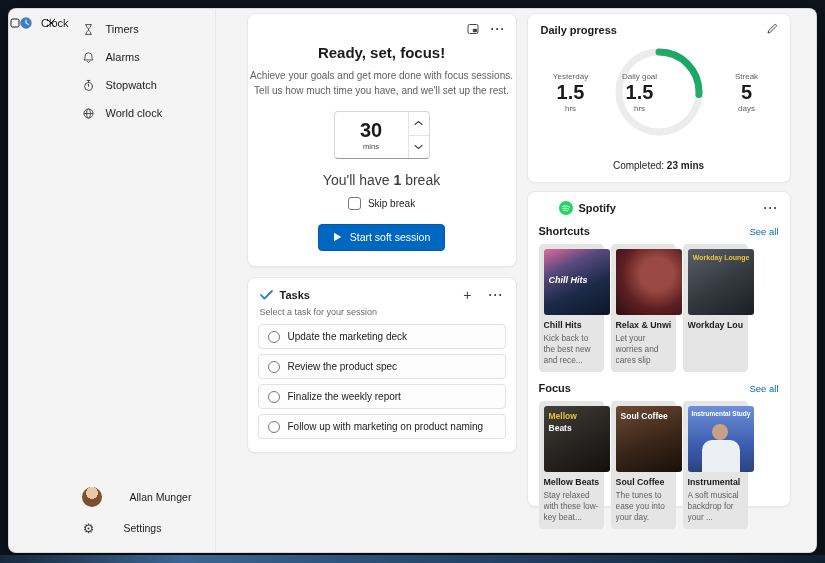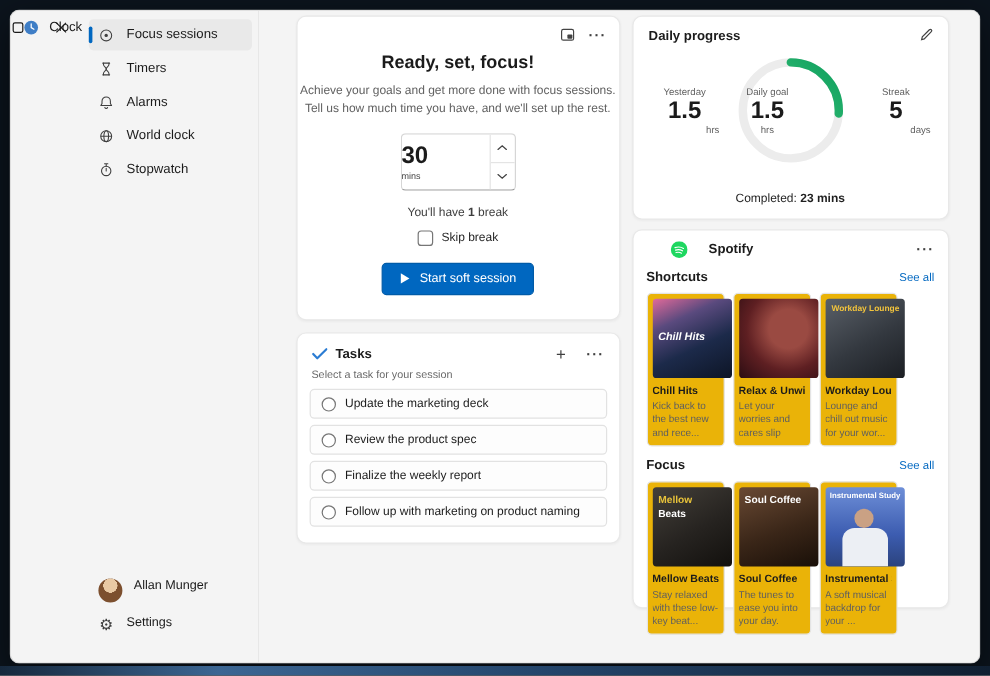--- a/index.html
+++ b/index.html
@@ -28,42 +28,42 @@
   .win-controls { position:absolute; right:0; top:0; height:27px; display:flex; }
   .win-btn { width:36px; height:27px; display:flex; align-items:center; justify-content:center; cursor:default; }
   
   .window-body { flex:1; display:flex; min-height:0; }
   .sidebar { width:147px; flex:0 0 147px; display:flex; flex-direction:column; padding-top:6px; border-right:1px solid #e7e7e7; }
   .nav-item { height:26px; margin:1px 5px; border-radius:4px; display:flex; align-items:center; gap:10px; padding:0 8px; font-size:11px; position:relative; }
   .nav-item.selected { background:#e9e9e9; }
   .nav-item.selected::before { content:""; position:absolute; left:0; top:6px; width:3px; height:14px; border-radius:2px; background:#0067c0; }
   .nav-icon { width:14px; height:14px; display:flex; align-items:center; justify-content:center; flex:0 0 14px; }
   .sidebar-footer { margin-top:auto; padding-bottom:8px; }
-  .footer-item { height:30px; margin:1px 5px; display:flex; gap:10px; padding:0 8px; font-size:10.5px; border-radius:4px; }
+  .footer-item { height:30px; margin:1px 5px; display:flex; align-items:center; gap:28px; padding:0 8px; font-size:10.5px; border-radius:4px; }
   .avatar { width:20px; height:20px; border-radius:50%; flex:0 0 20px;
     background:radial-gradient(circle at 50% 30%, #e9c9a4 0 34%, #7c4f2e 35% 100%); }
   .gear-glyph { font-size:13px; color:#3f3f3f; line-height:1; }
   
   .content { flex:1; position:relative; background:#f4f4f4; }
   .card { position:absolute; background:#ffffff; border:1px solid #e8e8e8; border-radius:8px; box-shadow:0 1px 2px rgba(0,0,0,.04); }
   .icon-btn { color:#444; display:flex; align-items:center; justify-content:center; cursor:default; }
   .ellipsis { font-size:12px; font-weight:bold; letter-spacing:1px; color:#3f3f3f; line-height:1; }
   
   .focus-card { left:31px; top:4px; width:270px; height:254px; text-align:center; padding-top:30px; }
   .focus-card .corner-icons { position:absolute; top:9px; right:10px; display:flex; gap:12px; align-items:center; }
   .focus-title { font-size:15px; font-weight:bold; }
   .focus-sub { font-size:10px; color:#616161; line-height:1.5; margin-top:7px; }
   .spinner { width:96px; height:48px; margin:13px auto 0; border:1px solid #d6d6d6; border-bottom-color:#9a9a9a; border-radius:4px; display:flex; overflow:hidden; background:#fff; }
-  .spinner .num-area { flex:1; display:flex; flex-direction:column; align-items:flex-start; justify-content:center; }
+  .spinner .num-area { flex:1; display:flex; flex-direction:column; align-items:center; justify-content:center; }
   .spinner .num { font-size:20px; font-weight:bold; line-height:1; }
   .spinner .unit { font-size:7.5px; color:#444; margin-top:2px; }
   .spinner .steppers { width:21px; border-left:1px solid #e4e4e4; display:flex; flex-direction:column; }
   .spinner .step { flex:1; display:flex; align-items:center; justify-content:center; }
   .spinner .step + .step { border-top:1px solid #e4e4e4; }
-  .break-line { font-size:10px; color:#3d3d3d; margin-top:13px; }
+  .break-line { font-size:14px; color:#3d3d3d; margin-top:13px; }
   .break-line b { font-weight:bold; }
   .skip-row { margin-top:9px; display:flex; align-items:center; justify-content:center; gap:7px; }
   .checkbox { width:13px; height:13px; border:1px solid #767676; border-radius:3px; background:#fff; }
   .skip-label { font-size:10px; color:#1f1f1f; }
   .primary-btn { margin-top:14px; display:inline-flex; align-items:center; gap:8px; background:#0067c0; color:#fff; font-size:10.5px; padding:6px 14px 7px; border-radius:4px; border:1px solid #005ba8; }
   
   .tasks-card { left:31px; top:268px; width:270px; height:176px; padding:8px 8px; }
   .tasks-header { display:flex; align-items:center; gap:7px; padding:2px 4px; }
   .tasks-title { font-size:11px; font-weight:bold; }
   .tasks-header .spacer { flex:1; }
@@ -72,35 +72,35 @@
   .task-row { display:flex; align-items:center; gap:8px; border:1px solid #e2e2e2; border-radius:4px; height:25px; padding:0 9px; margin:0 2px 5px; background:#fdfdfd; font-size:10px; }
   .radio { width:12px; height:12px; border:1px solid #767676; border-radius:50%; background:#fff; flex:0 0 12px; }
   
   .daily-card { left:311px; top:4px; width:264px; height:170px; }
   .daily-title { position:absolute; left:13px; top:10px; font-size:11px; font-weight:bold; }
   .daily-edit { position:absolute; right:12px; top:9px; }
   .stats-row { display:flex; align-items:center; justify-content:space-between; padding:0 14px; margin-top:30px; }
   .stat { width:58px; text-align:center; }
   .stat .s-label { font-size:8px; color:#5f5f5f; }
   .stat .s-value { font-size:20px; font-weight:bold; line-height:1.15; }
-  .stat .s-unit { font-size:8px; color:#5f5f5f;text-align:right; }
+  .stat .s-unit { font-size:8px; color:#5f5f5f; }
   .ring-wrap { position:relative; width:96px; height:96px; }
   .ring-center { position:absolute; inset:0; display:flex; flex-direction:column; align-items:center; justify-content:center; }
   .completed-line { position:absolute; left:0; right:0; bottom:11px; text-align:center; font-size:10px; color:#1f1f1f; }
   .completed-line b { font-weight:bold; }
   
   .spotify-card { left:311px; top:182px; width:264px; height:316px; padding:9px 11px; }
-  .spotify-header { display:flex; align-items:center; gap:18px;padding-left:20px; }
+  .spotify-header { display:flex; align-items:center; gap:6px;padding-left:20px; }
   .spotify-title { font-size:11px; font-weight:bold; }
   .spotify-header .spacer { flex:1; }
   .section-header { display:flex; align-items:center; margin-top:10px; }
   .section-title { font-size:11px; font-weight:bold; }
   .see-all { margin-left:auto; font-size:9.5px; color:#0067c0; }
   .music-row { display:flex; gap:7px; margin-top:7px; }
-  .music-card { width:65px; border:1px solid #e4e4e4; border-radius:4px; padding:4px 4px 5px; background:#eab308; }
+  .music-card { width:65px; border:1px solid #e4e4e4; border-radius:4px; padding:4px 4px 5px; background:#e5e5e5; }
   .art { width:66px; height:66px; border-radius:3px; position:relative; overflow:hidden; }
   .art-label { position:absolute; font-size:7px; font-weight:bold; line-height:1.15; color:#fff; }
   .m-name { font-size:8.8px; font-weight:bold; margin-top:5px; white-space:nowrap; overflow:hidden; }
   .m-desc { font-size:8.3px; color:#5f5f5f; line-height:1.32; margin-top:3px; height:33px; overflow:hidden; }
   .art-chill { background:linear-gradient(155deg,#e06a9a 0%,#5a4a7e 28%,#1c2a4a 60%,#0d1526 100%); }
   .art-chill .art-label { left:5px; top:26px; font-size:9px; font-style:italic; }
   .art-relax { background:radial-gradient(circle at 62% 38%, #9a4a42 0 28%, #5e1f22 60%, #2c0d12 100%); }
   .art-workday { background:linear-gradient(150deg,#5a6068 0%,#33383f 55%,#1b1e23 100%); }
   .art-workday .art-label { right:4px; top:5px; text-align:right; color:#f2c43c; }
   .art-mellow { background:linear-gradient(150deg,#44403a 0%,#262320 55%,#12100d 100%); }
@@ -141,29 +141,20 @@
         <svg width="10" height="10" viewBox="0 0 10 10">
             <path d="M1 1l8 8M9 1l-8 8" stroke="#1b1b1b" stroke-width="1"></path>
           </svg>
       </div>
     </div>
   </div>
 
   <div class="window-body">
 
     <div class="sidebar">
-      <div class="nav-item selected">
-        <span class="nav-icon">
-          <svg width="13" height="13" viewBox="0 0 16 16">
-              <circle cx="8" cy="8" r="5.6" fill="none" stroke="#3f3f3f" stroke-width="1.1"></circle>
-              <circle cx="8" cy="8" r="1.7" fill="#3f3f3f"></circle>
-            </svg>
-        </span>
-        <span>Focus sessions</span>
-      </div>
       <div class="nav-item">
         <span class="nav-icon">
           <svg width="13" height="13" viewBox="0 0 16 16" fill="none" stroke="#3f3f3f" stroke-width="1.1" stroke-linecap="round">
               <path d="M4.5 2h7M4.5 14h7"></path>
               <path d="M5.2 2v1.3c0 2.2 2.8 2.7 2.8 4.7 0 2-2.8 2.5-2.8 4.7V14"></path>
               <path d="M10.8 2v1.3c0 2.2-2.8 2.7-2.8 4.7 0 2 2.8 2.5 2.8 4.7V14"></path>
             </svg>
         </span>
         <span>Timers</span>
       </div>
@@ -171,36 +162,36 @@
         <span class="nav-icon">
           <svg width="13" height="13" viewBox="0 0 16 16" fill="none" stroke="#3f3f3f" stroke-width="1.1" stroke-linejoin="round">
               <path d="M8 2.2a4.3 4.3 0 0 1 4.3 4.3V9l1.2 2H2.5l1.2-2V6.5A4.3 4.3 0 0 1 8 2.2z"></path>
               <path d="M6.6 13a1.5 1.5 0 0 0 2.8 0" stroke-linecap="round"></path>
             </svg>
         </span>
         <span>Alarms</span>
       </div>
       <div class="nav-item">
         <span class="nav-icon">
+          <svg width="13" height="13" viewBox="0 0 16 16" fill="none" stroke="#3f3f3f" stroke-width="1.1" stroke-linecap="round">
+              <circle cx="8" cy="9.2" r="4.8"></circle>
+              <path d="M6.3 1.8h3.4M8 1.8v2.4M8 9.2V6.4"></path>
+            </svg>
+        </span>
+        <span>Stopwatch</span>
+      </div>
+      <div class="nav-item">
+        <span class="nav-icon">
           <svg width="13" height="13" viewBox="0 0 16 16" fill="none" stroke="#3f3f3f" stroke-width="1.1">
               <circle cx="8" cy="8" r="5.6"></circle>
               <ellipse cx="8" cy="8" rx="2.4" ry="5.6"></ellipse>
               <path d="M2.4 8h11.2"></path>
             </svg>
         </span>
         <span>World clock</span>
-      </div>
-      <div class="nav-item">
-        <span class="nav-icon">
-          <svg width="13" height="13" viewBox="0 0 16 16" fill="none" stroke="#3f3f3f" stroke-width="1.1" stroke-linecap="round">
-              <circle cx="8" cy="9.2" r="4.8"></circle>
-              <path d="M6.3 1.8h3.4M8 1.8v2.4M8 9.2V6.4"></path>
-            </svg>
-        </span>
-        <span>Stopwatch</span>
       </div>
 
       <div class="sidebar-footer">
         <div class="footer-item">
           <span class="avatar"></span>
           <span>Allan Munger</span>
         </div>
         <div class="footer-item">
           <span class="nav-icon gear-glyph">⚙</span>
           <span>Settings</span>
@@ -354,21 +345,20 @@
           <div class="music-card">
             <div class="art art-relax"></div>
             <div class="m-name">Relax &amp; Unwind</div>
             <div class="m-desc">Let your worries and cares slip away.</div>
           </div>
           <div class="music-card">
             <div class="art art-workday">
               <span class="art-label">Workday Lounge</span>
             </div>
             <div class="m-name">Workday Lounge</div>
-            <div class="m-desc">Lounge and chill out music for your wor...</div>
           </div>
         </div>
 
         <div class="section-header">
           <span class="section-title">Focus</span>
           <span class="see-all">See all</span>
         </div>
         <div class="music-row">
           <div class="music-card">
             <div class="art art-mellow">

